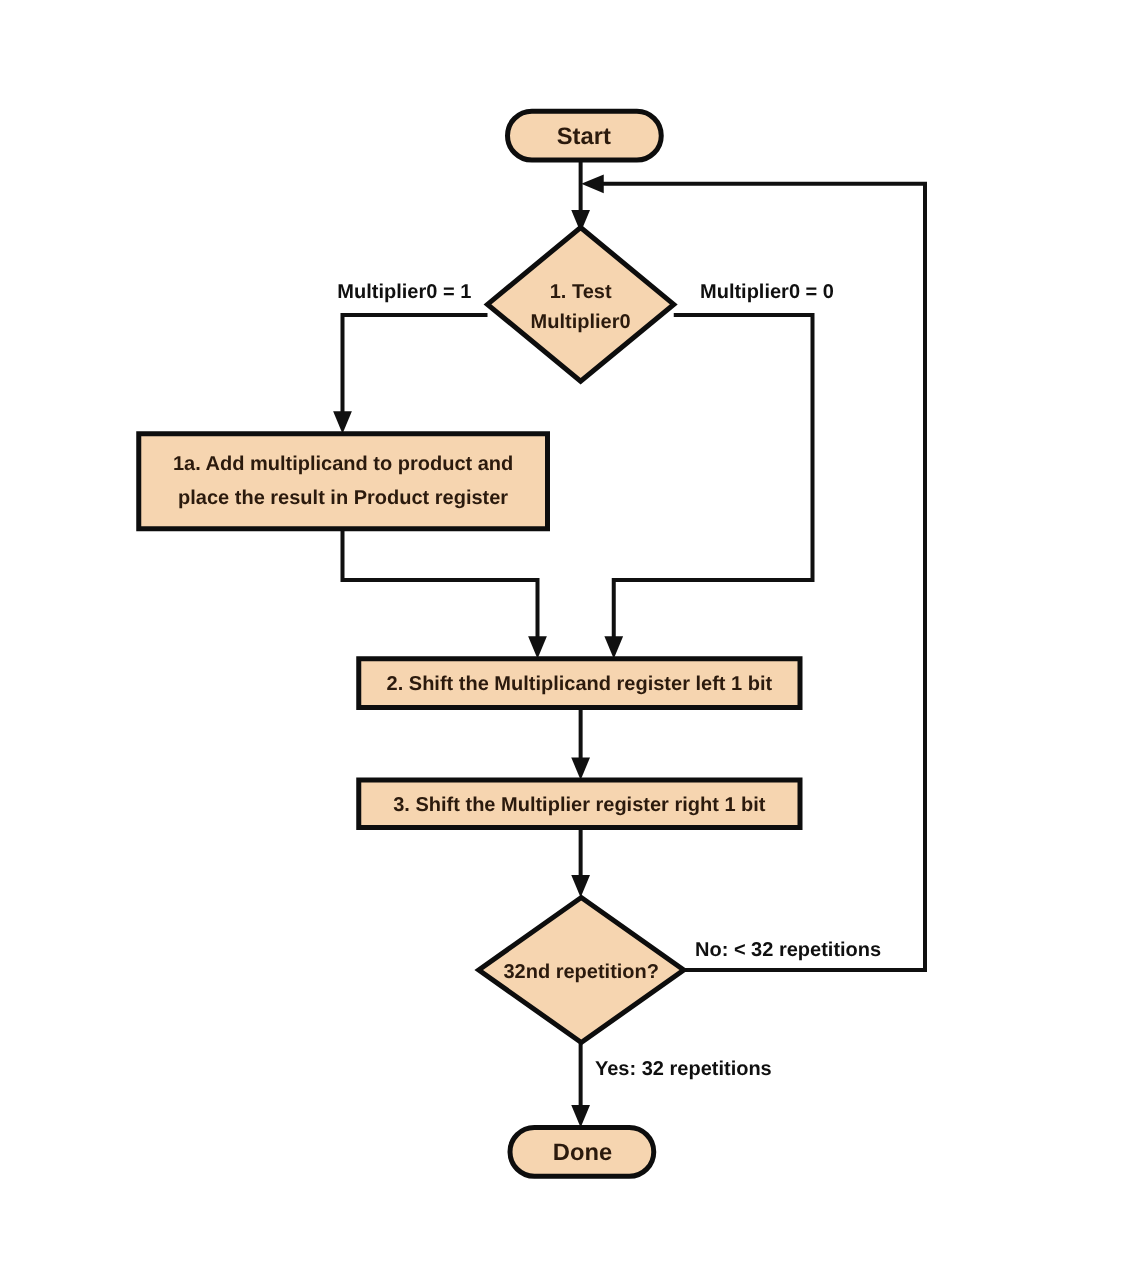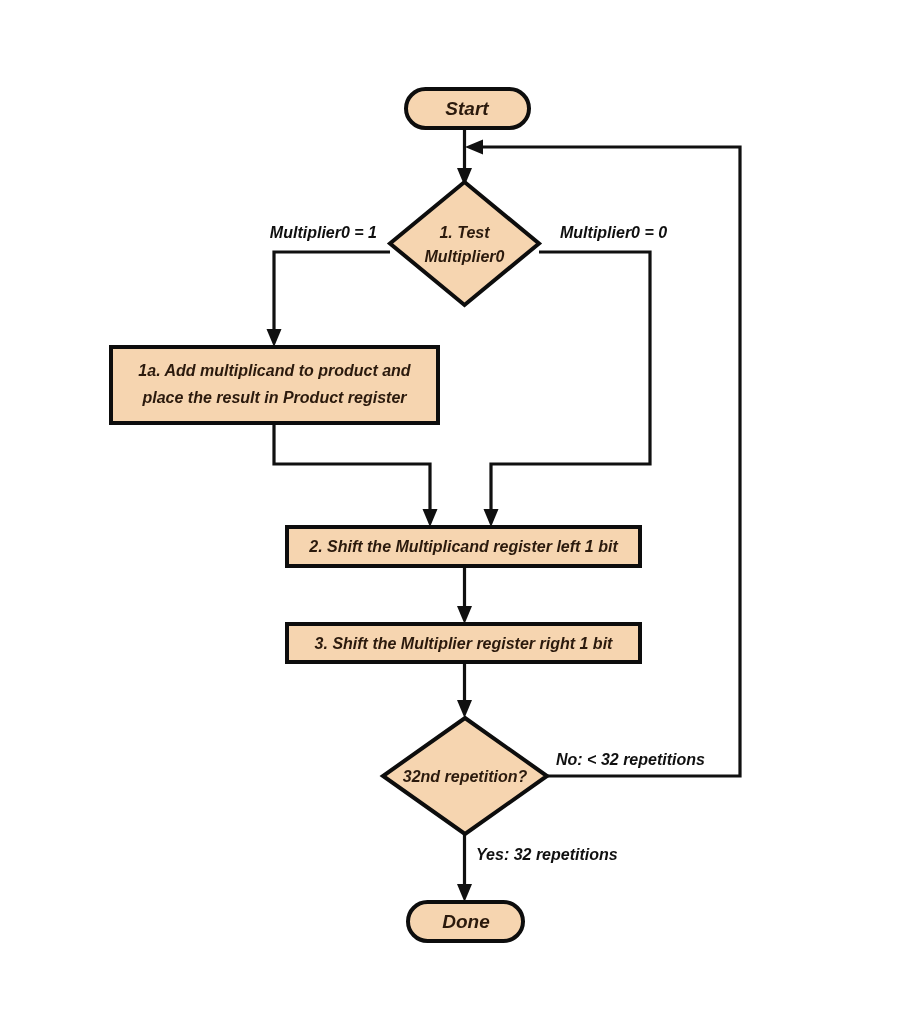--- a/index.html
+++ b/index.html
@@ -12,21 +12,20 @@
     width: 918px;
     height: 1024px;
     font-family: "Liberation Sans", sans-serif;
     overflow: hidden;
   }
   #flowchart-canvas {
     position: relative;
     width: 918px;
     height: 1024px;
     background: #ffffff;
-    font-style: italic;
   }
   #flow-svg {
     position: absolute;
     top: 0;
     left: 0;
     width: 918px;
     height: 1024px;
   }
   .node-text {
     font-family: "Liberation Sans", sans-serif;

